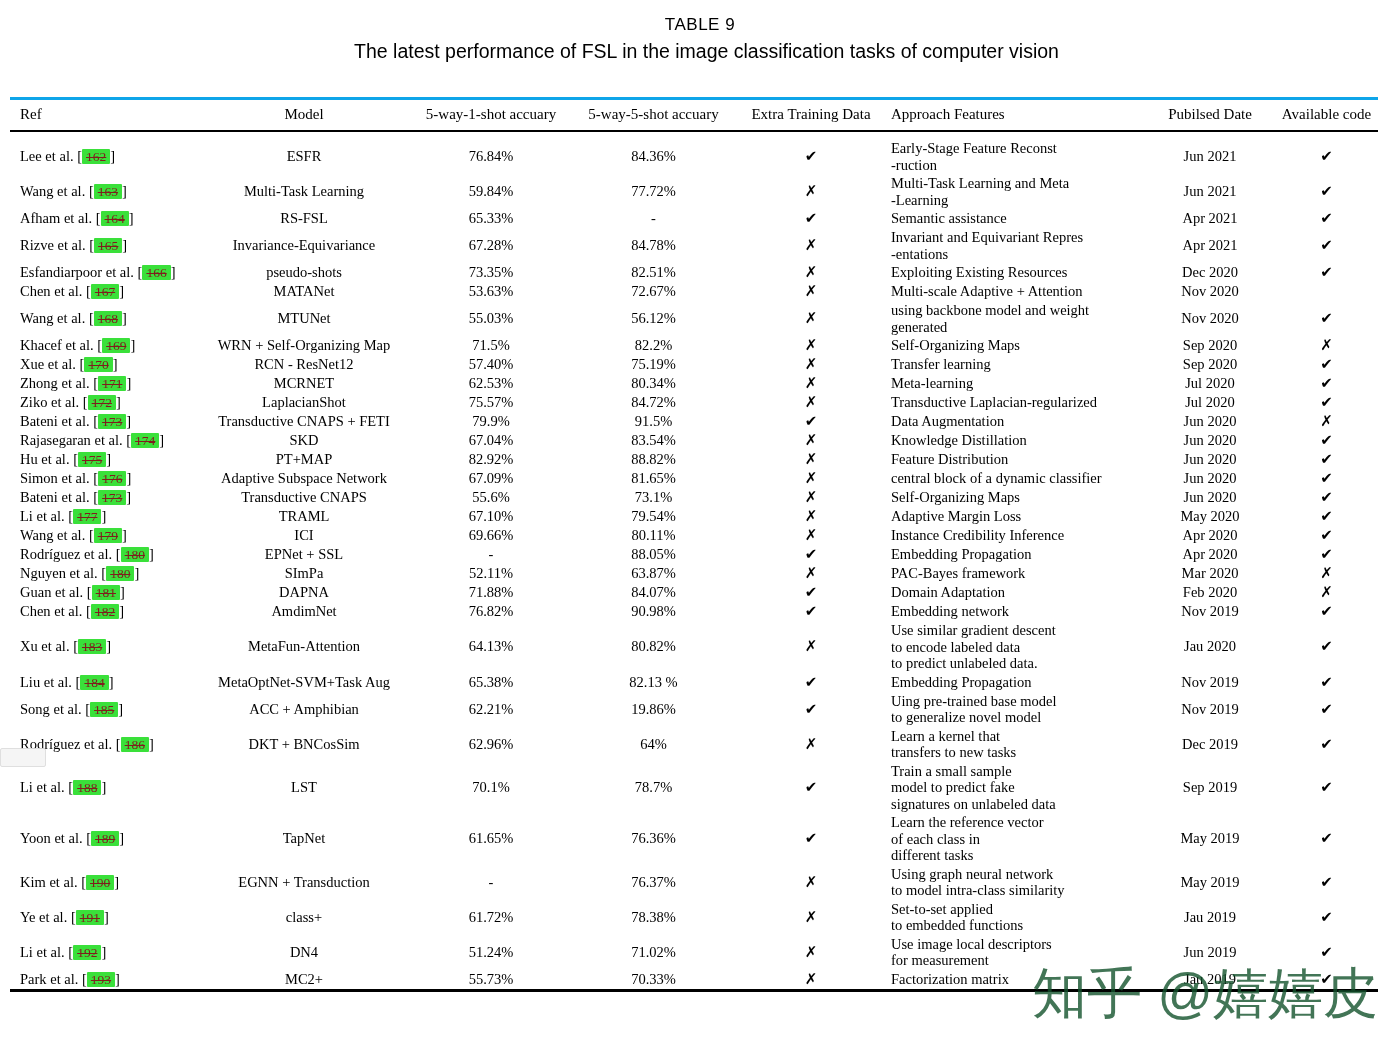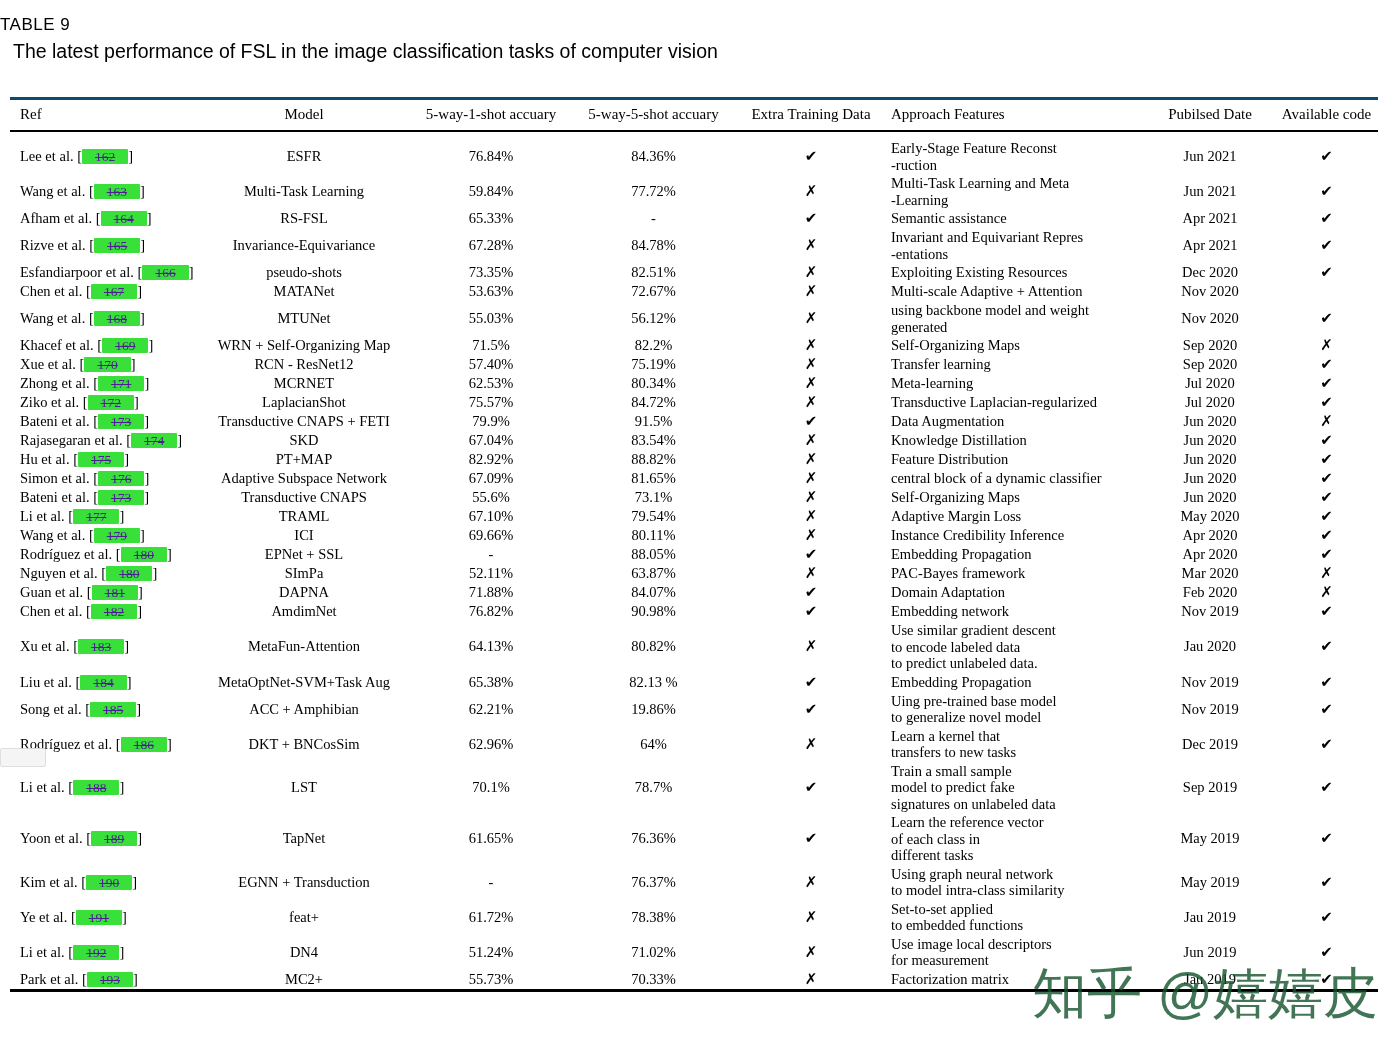--- a/index.html
+++ b/index.html
@@ -7,33 +7,33 @@
   body {
     width: 1400px; height: 1037px;
     background: #ffffff;
     font-family: "Liberation Serif", serif;
     color: #000;
     overflow: hidden;
   }
   .page { position: relative; width: 1400px; height: 1037px; background: #fff; }
 
   .caption {
-    text-align: left;
+    text-align: center;
     padding-top: 15px;
     font-family: "Liberation Sans", sans-serif;
   }
   .caption .tbl-label { font-size: 17px; letter-spacing: .5px; margin-bottom: 5px; }
   .caption .tbl-subtitle { font-size: 19.5px; margin-left: 13px; }
 
   table.results {
     position: absolute;
     left: 10px; top: 97px;
     width: 1368px;
     border-collapse: collapse;
-    border-top: 3px solid #0c4a6e;
+    border-top: 3px solid #0ea5e9;
     border-bottom: 3px solid #000;
   }
   thead tr { border-bottom: 2px solid #000; }
   th {
     font-weight: normal;
     font-size: 15px;
     padding: 6px 4px 7px 4px;
     white-space: nowrap;
   }
   td {
@@ -45,24 +45,24 @@
   tbody tr:first-child td { padding-top: 8px; }
   .al { text-align: left; }
   .ac { text-align: center; }
   td.col-ref { padding-left: 10px; white-space: nowrap; }
   th.col-ref { text-align: left; padding-left: 10px; }
   th.col-model, td.col-model { text-align: center; }
   td.col-features div { line-height: 16.5px; }
 
   .cite {
     background: #3ae03a;
-    color: #4c1d95;
+    color: #7f1d1d;
     text-decoration: line-through;
     text-decoration-thickness: 1px;
-    padding: 0 13px;
+    padding: 0 4px;
     border-radius: 1px;
     font-size: 13.5px;
   }
   .mark-check { font-weight: 700; font-size: 15px; font-family: "DejaVu Sans", sans-serif; }
   .mark-cross { font-weight: 700; font-style: italic; font-size: 15px; font-family: "DejaVu Sans", sans-serif; }
 
   .watermark {
     position: absolute;
     right: 22px; bottom: 6px;
     font-family: "Liberation Sans", sans-serif;
@@ -472,21 +472,21 @@
           <td class="ac"><span class="mark-cross">✗</span></td>
           <td class="al col-features">
             <div>Using graph neural network</div>
             <div>to model intra-class similarity</div>
           </td>
           <td class="ac">May 2019</td>
           <td class="ac"><span class="mark-check">✔</span></td>
         </tr>
         <tr>
           <td class="al col-ref">Ye et al. [<span class="cite">191</span>]</td>
-          <td class="al col-model">feat+</td>
+          <td class="al col-model">class+</td>
           <td class="ac">61.72%</td>
           <td class="ac">78.38%</td>
           <td class="ac"><span class="mark-cross">✗</span></td>
           <td class="al col-features">
             <div>Set-to-set applied</div>
             <div>to embedded functions</div>
           </td>
           <td class="ac">Jau 2019</td>
           <td class="ac"><span class="mark-check">✔</span></td>
         </tr>

